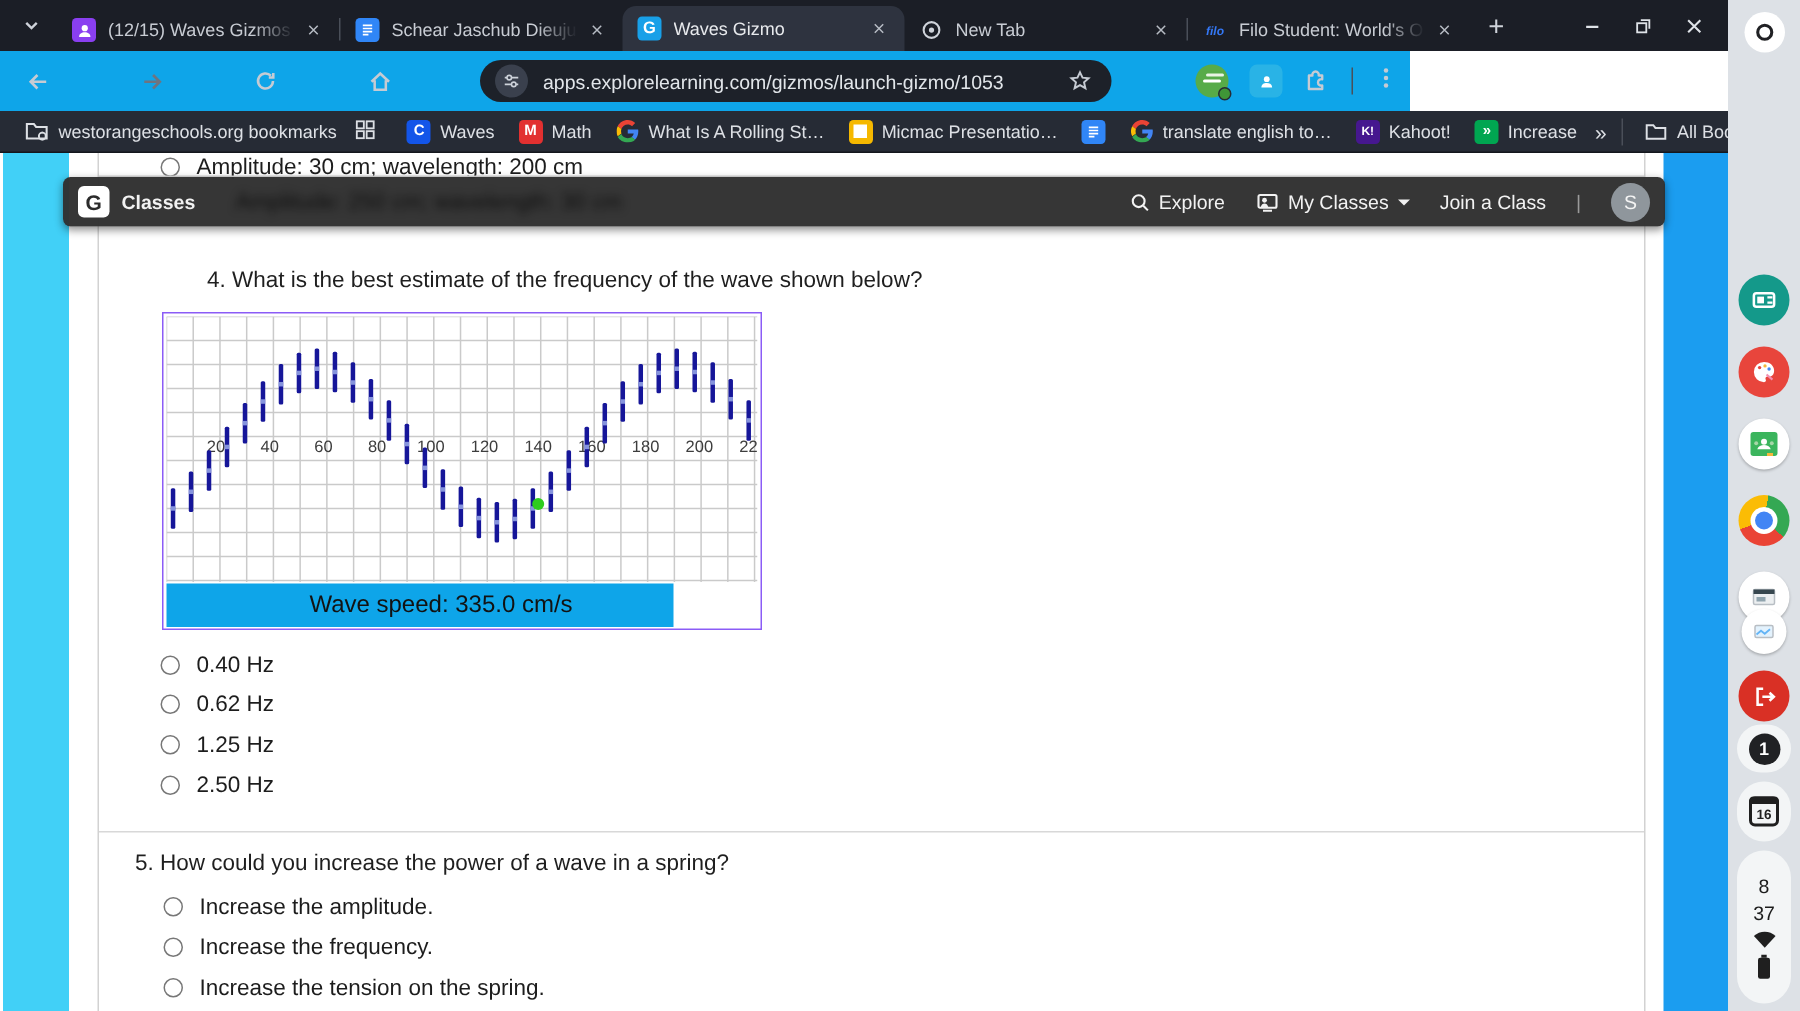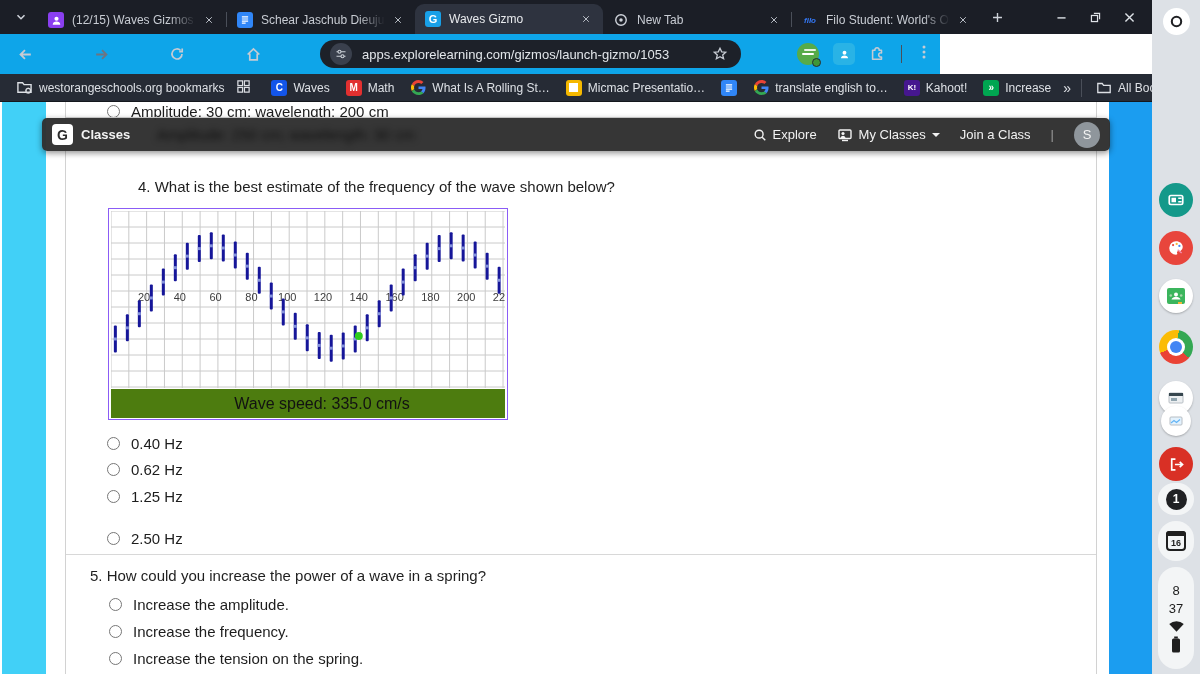--- a/index.html
+++ b/index.html
@@ -104,21 +104,21 @@
   .gz-right { margin-left:auto; display:flex; align-items:center; gap:20px; font-size:13px; }
   .gz-item { display:flex; align-items:center; gap:6px; }
   .gz-sep { color:#9a9a9a; }
   .gz-avatar { width:26px; height:26px; border-radius:50%; background:#8f969c; color:#f4f4f4;
                display:flex; align-items:center; justify-content:center; font-size:13px; }
   .caret { width:0; height:0; border:4px solid transparent; border-top-color:#f2f2f2; margin-top:4px; }
 
   
   .chart-box { position:absolute; left:108px; top:106px; width:400px; height:212px;
                border:1px solid #8b5cf6; background:#fff; padding:2px; }
-  .chart-footer { width:394px; height:29px; margin-top:1px; background:#4d7c0f; display:flex;
+  .chart-footer { width:338px; height:29px; margin-top:1px; background:#0ea5e9; display:flex;
                   align-items:center; justify-content:center; font-size:16px; color:#121212;padding-left:28px; }
 
   
   .shelf { position:absolute; left:1152px; top:0; width:48px; height:674px; background:#dde1e6;
            display:flex; flex-direction:column; align-items:center; }
   .shelf-status { position:absolute; top:8px; left:11px; width:27px; height:27px; border-radius:50%;
                   background:#fff; display:flex; align-items:center; justify-content:center; }
   .shelf-icon { position:absolute; left:7px; width:34px; height:34px; border-radius:50%;
                 display:flex; align-items:center; justify-content:center; }
   .si-teal { background:#14998a; }
@@ -566,21 +566,21 @@
         <span>0.40 Hz</span>
       </div>
       <div class="option-row" style="left:107px; top:359px;">
         <span class="radio"></span>
         <span>0.62 Hz</span>
       </div>
       <div class="option-row" style="left:107px; top:386px;">
         <span class="radio"></span>
         <span>1.25 Hz</span>
       </div>
-      <div class="option-row" style="left:107px; top:428px;justify-content:flex-end;">
+      <div class="option-row" style="left:107px; top:413px;justify-content:flex-end;">
         <span class="radio"></span>
         <span>2.50 Hz</span>
       </div>
 
       <div class="section-divider" style="left:66px; top:452px; width:1030px;"></div>
 
       <div class="question" style="left:90px; top:465px;">5. How could you increase the power of a wave in a spring?</div>
 
       <div class="option-row" style="left:109px; top:494px;">
         <span class="radio"></span>

